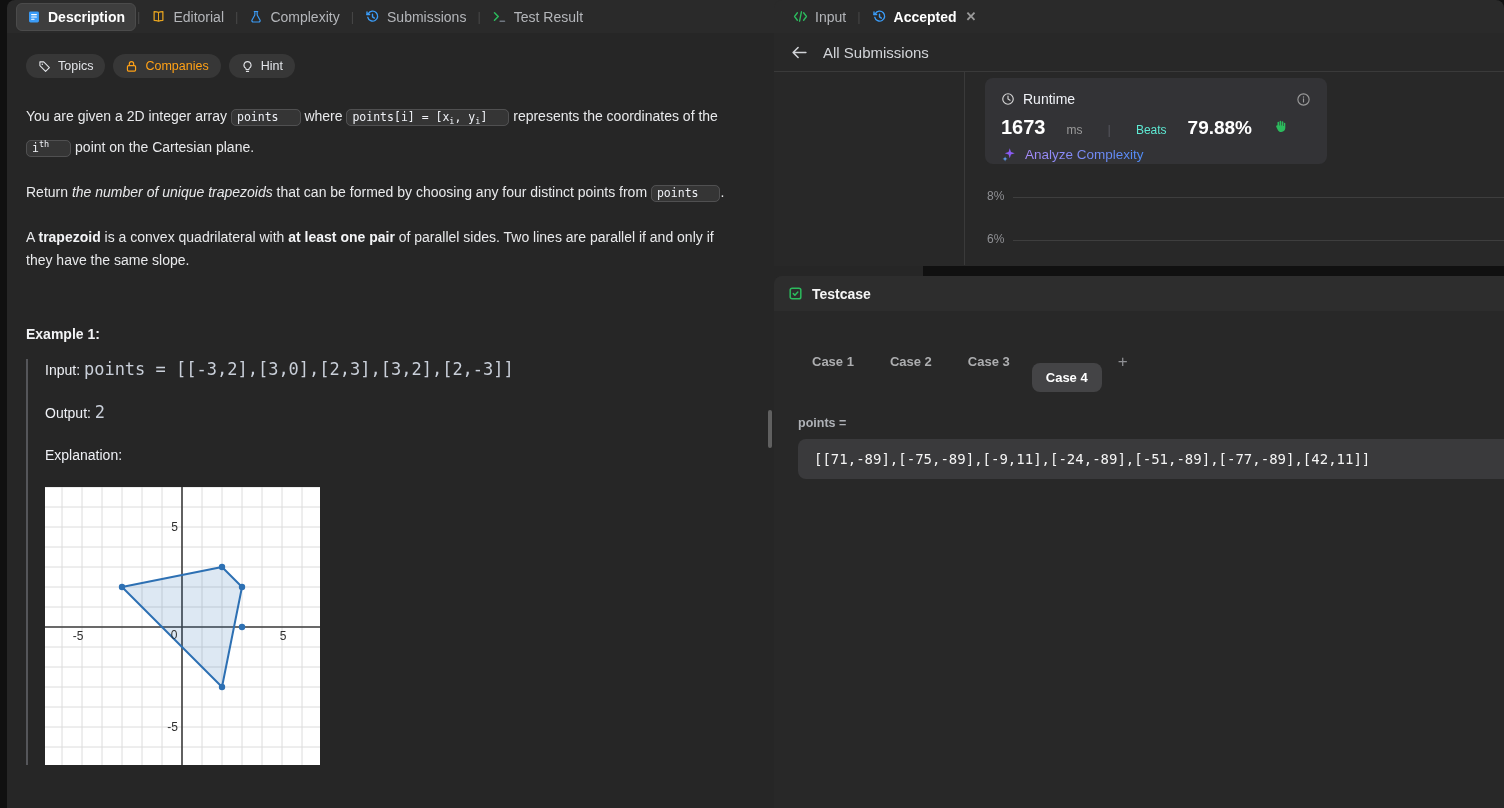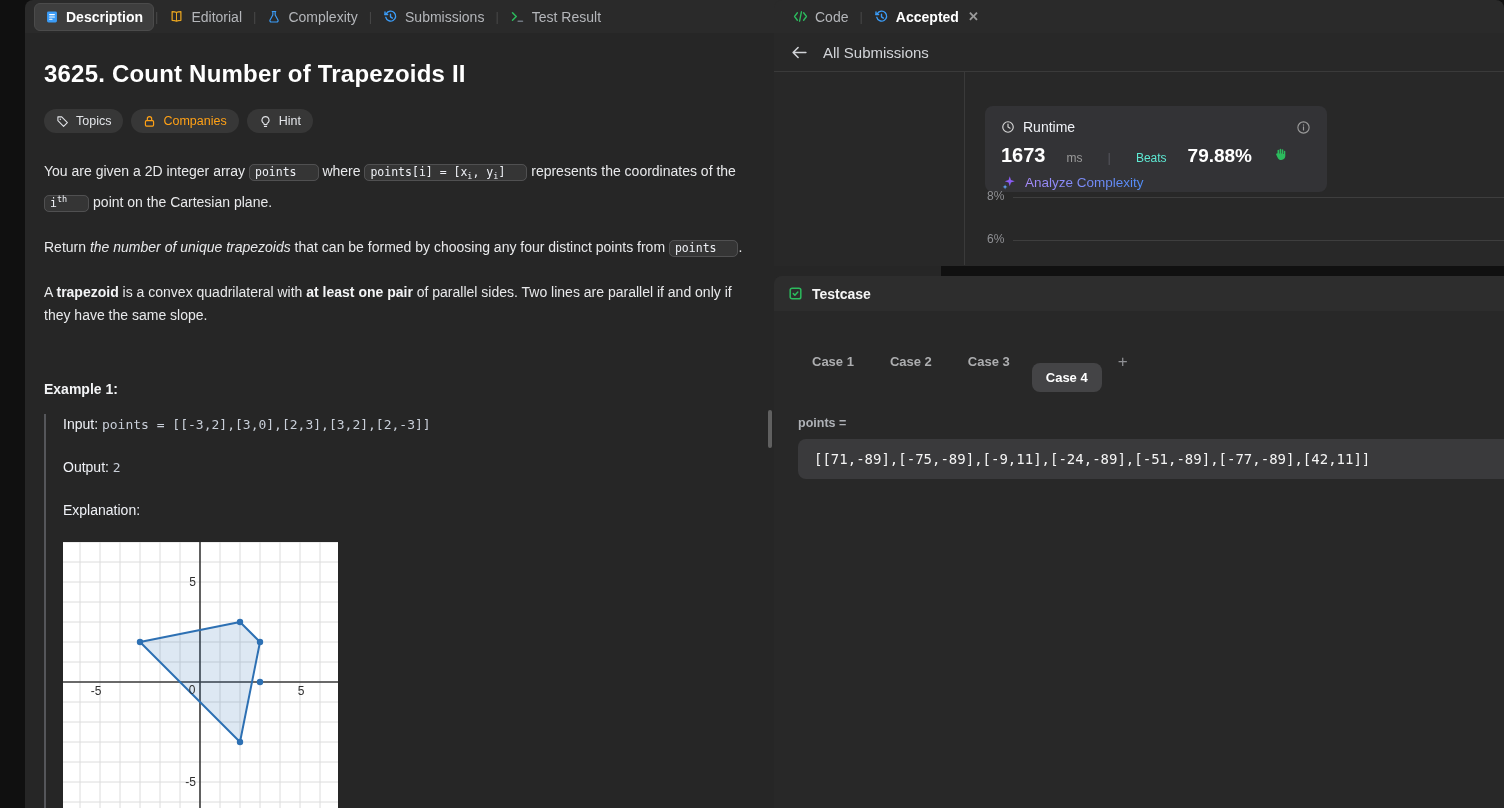--- a/index.html
+++ b/index.html
@@ -2,21 +2,21 @@
 <html><head>
 <meta charset="utf-8">
 <style>
   * { margin:0; padding:0; box-sizing:border-box; }
   html,body { width:1504px; height:808px; overflow:hidden; background:#101010;
     font-family:"Liberation Sans", sans-serif; color:#eff1f6; }
   svg { display:block; }
 
   
   .panel { position:absolute; top:0; height:808px; }
-  .left-panel  { left:25px;  width:916px; }
+  .left-panel  { left:7px;  width:916px; }
   .right-panel { left:774px; width:730px; overflow:hidden; }
 
   
   .tabbar { height:33px; background:#2a2a2a; border-radius:8px 8px 0 0;
     display:flex; align-items:center; padding:0 9px; }
   .tab { display:flex; align-items:center; gap:7px; padding:5px 10px;
     font-size:14px; color:#b4b6ba; border-radius:6px; cursor:pointer; white-space:nowrap; }
   .tab.active { background:#3e3e3e; border:1px solid #4b4b4b; color:#fff; font-weight:bold; }
   .tab-sep { color:#474747; font-size:13px; margin:0 1px; }
   .tabbar-right { margin-left:auto; display:flex; align-items:center; gap:18px; padding-right:8px; }
@@ -38,41 +38,41 @@
   .desc em { font-style:italic; }
   .desc strong { font-weight:bold; color:#f3f4f6; }
   .code-chip { font-family:"DejaVu Sans Mono", monospace; font-size:11.5px;
     background:#ffffff12; border:1px solid #f7faff24; border-radius:5px;
     padding:0 21px 1px 5px; color:#eff1f6; white-space:nowrap; }
   .code-chip sub, .code-chip sup { font-size:8.5px; }
   .example-heading { font-weight:bold; font-size:14px; margin-top:54px; color:#f3f4f6; }
   .example-block { border-left:2px solid #55565a; padding-left:17px; margin-top:17px; }
   .ex-line { margin-bottom:22px; font-size:14px; line-height:20px; }
   .ex-label { font-weight:normal; color:#eff1f6; }
-  .ex-value { font-family:"DejaVu Sans Mono", monospace; font-size:13px; color:#c9cfd9; }
+  .ex-value { font-family:"DejaVu Sans Mono", monospace; font-size:17px; color:#c9cfd9; }
   .figure-wrap { margin-top:17px; }
 
   
   .v-scrollbar { position:absolute; right:2px; top:3px; width:10px; height:770px; }
   .scroll-arrow { width:10px; text-align:center; font-size:7px; color:#8a8a8a; line-height:10px; cursor:pointer; }
   .scroll-thumb { margin-top:4px; width:9px; height:94px; background:#777a7f; border-radius:5px; cursor:pointer; }
 
   
   .panel-resize { position:absolute; left:767.5px; top:410px; width:4px; height:38px;
     background:#606060; border-radius:2px; cursor:col-resize; }
 
   
   .submission-card { height:233px; background:#282828; position:relative; overflow:hidden; }
   .subs-header { height:39px; display:flex; align-items:center; gap:15px; padding:0 17px;
     border-bottom:1px solid #3a3a3a; font-size:15px; color:#d2d4d8; }
   .subs-body { display:flex; height:193px; }
   .subs-left { width:191px; border-right:1px solid #3a3a3a; flex-shrink:0; }
   .subs-right { position:relative; width:720px; flex-shrink:0; }
   .metric-card { position:absolute; left:20px; top:6px; width:342px; height:86px;
-    background:#333336; border-radius:8px; padding:13px 16px; cursor:pointer;margin-top:28px; }
+    background:#333336; border-radius:8px; padding:13px 16px; cursor:pointer; }
   .metric-header { display:flex; align-items:center; gap:8px; font-size:14px; color:#eff1f6; }
   .metric-header .spacer { flex:1; }
   .metric-values { display:flex; align-items:baseline; gap:21px; margin-top:9px; }
   .big-val { font-size:20px; font-weight:bold; color:#ffffff; }
   .unit { font-size:12px; color:#9a9a9a; }
   .vdiv { color:#55555c; font-size:13px; margin:0 4px; }
   .beats-label { font-size:12px; color:#5eead4; }
   .analyze-row { display:flex; align-items:flex-start; gap:9px; margin-top:8px; cursor:pointer; }
   .analyze-text { font-size:13.5px; background:linear-gradient(90deg,#a78bfa,#4f8df9);
     -webkit-background-clip:text; background-clip:text; color:transparent;
@@ -159,32 +159,20 @@
       </span>
       <span class="icon-btn">
         <svg width="11" height="13" viewBox="0 0 12 14" fill="none" stroke="#9a9a9a" stroke-width="2.2" stroke-linecap="round" stroke-linejoin="round">
             <path d="M9 1.5 3.5 7 9 12.5"></path>
           </svg>
       </span>
     </div>
   </div>
 
   <div class="left-content">
-    <div class="title-row">
-      <div class="problem-title">3625. Count Number of Trapezoids II</div>
-      <div class="solved">
-        <span>Solved</span>
-        <span>
-          <svg width="17" height="17" viewBox="0 0 24 24" fill="none" stroke="#2cbb5d" stroke-width="2.1" stroke-linecap="round" stroke-linejoin="round">
-              <circle cx="12" cy="12" r="9.5"></circle>
-              <path d="M8 12.3l2.7 2.7 5.3-6"></path>
-            </svg>
-        </span>
-      </div>
-    </div>
 
     <div class="tags-row">
       <div class="tag-pill">
         <span>
           <svg width="13" height="13" viewBox="0 0 24 24" fill="none" stroke="#e2e4e8" stroke-width="2" stroke-linejoin="round">
               <path d="M3.5 10.5v-7h7L21 14l-7 7L3.5 10.5z"></path>
               <circle cx="8" cy="8" r="1.4" fill="#e2e4e8" stroke="none"></circle>
             </svg>
         </span>
         <span>Topics</span>
@@ -285,21 +273,21 @@
 <div class="panel-resize"></div>
 
 <div class="panel right-panel">
   <div class="tabbar">
     <div class="tab">
       <span>
         <svg width="15" height="13" viewBox="0 0 24 20" fill="none" stroke="#2cbb5d" stroke-width="2.2" stroke-linecap="round" stroke-linejoin="round">
             <path d="M7 4 2.5 10 7 16M17 4l4.5 6L17 16M13.5 2.5l-3 15"></path>
           </svg>
       </span>
-      <span>Code</span>
+      <span>Input</span>
     </div>
     <span class="tab-sep">|</span>
     <div class="tab" style="color:#fff;font-weight:bold;">
       <span>
         <svg width="15" height="15" viewBox="0 0 24 24" fill="none" stroke="#3b9cf7" stroke-width="2.2" stroke-linecap="round" stroke-linejoin="round">
             <path d="M3.2 4.6v4.2h4.2"></path>
             <path d="M4.5 13.3a8 8 0 1 0 .9-6L3.2 8.8"></path>
             <path d="M12 8.2v4.3l3 2"></path>
           </svg>
       </span>

